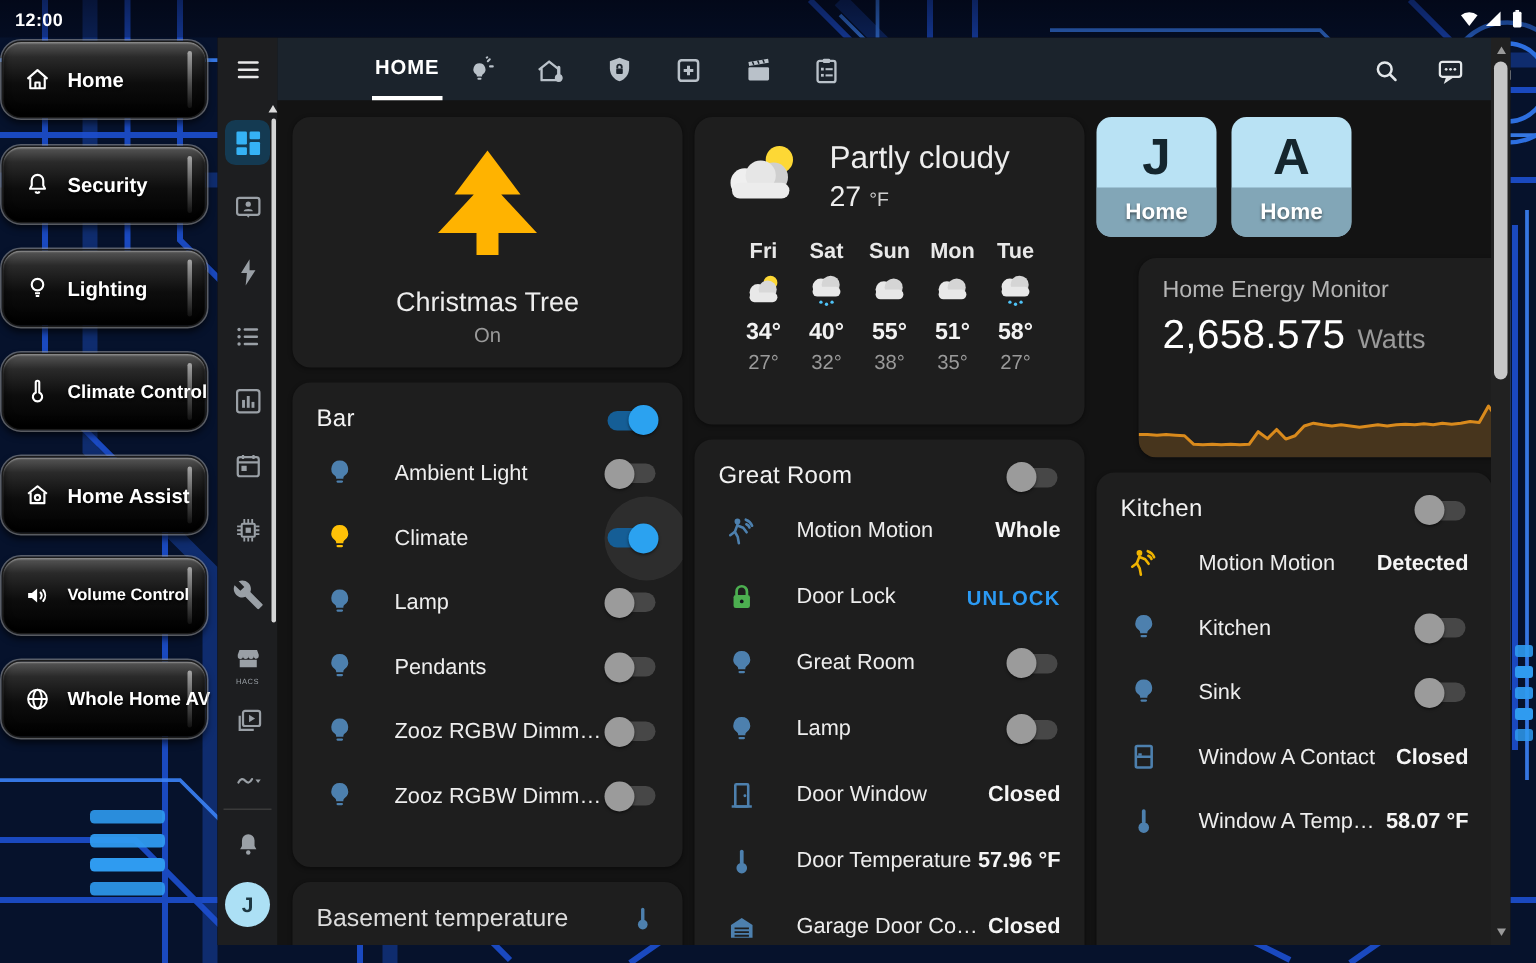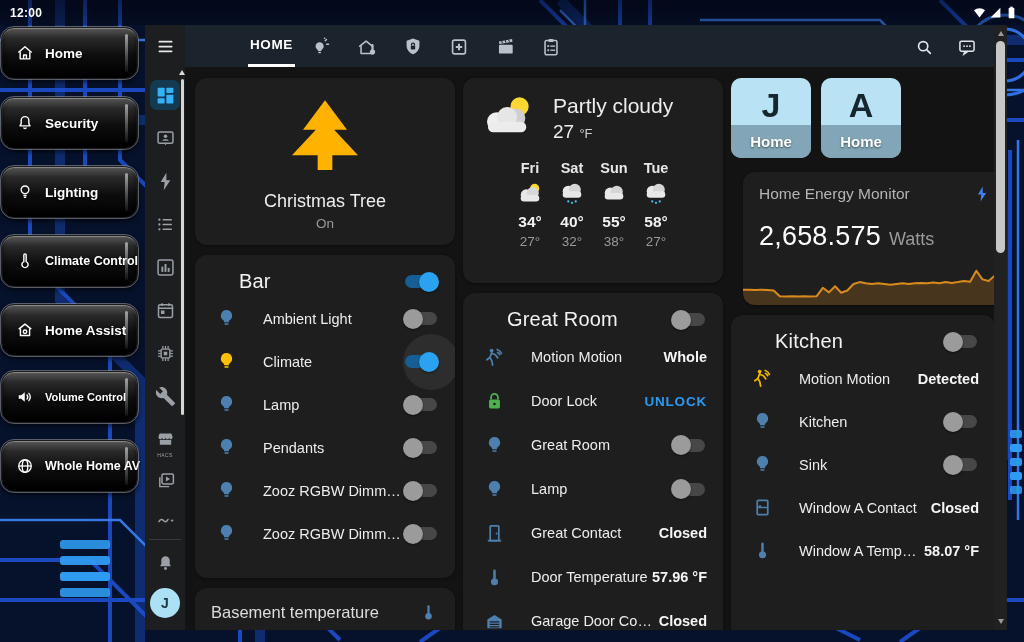--- a/index.html
+++ b/index.html
@@ -48,21 +48,21 @@
     border-bottom:3px solid #fff; padding:0 2px; cursor:pointer; }
   #tab-home span { color:#fff; font-size:13.5px; font-weight:bold; letter-spacing:.6px; }
   .tabicon { position:absolute; top:9px; width:26px; height:26px; display:flex; align-items:center; justify-content:center; cursor:pointer; }
   .tabicon svg { width:22px; height:22px; color:#b9c1c9; }
   .hact { position:absolute; top:10px; width:24px; height:24px; display:flex; align-items:center; justify-content:center; cursor:pointer; }
   .hact svg { width:20px; height:20px; color:#e3e7ea; }
   
   #content { position:absolute; left:40px; top:42px; right:13px; bottom:0; background:#131313; overflow:hidden; }
   .card { position:absolute; background:#1e1e1e; border-radius:12px; overflow:hidden; box-shadow:0 1px 3px rgba(0,0,0,.4); }
   .card-title-row { display:flex; align-items:center; padding:15px 16px 4px 16px; }
-  .card-title { color:#f2f2f2; font-size:20px; font-weight:500; flex:1; letter-spacing:.2px;margin-left:28px; }
+  .card-title { color:#f2f2f2; font-size:16px; font-weight:500; flex:1; letter-spacing:.2px; }
   .row { display:flex; align-items:center; height:43px; padding:0 16px; cursor:pointer; }
   .row .ric { width:23px; height:23px; flex:0 0 auto; margin-left:4px; }
   .row .rlabel { color:#ededed; font-size:14.5px; margin-left:25px; flex:1; white-space:nowrap; overflow:hidden; text-overflow:ellipsis; }
   .row .rvalue { color:#f5f5f5; font-size:14.5px; font-weight:600; white-space:nowrap; }
   .row .raction { color:#2b9af3; font-size:13.5px; font-weight:bold; letter-spacing:.8px; cursor:pointer; }
   .c-blue { color:#4d80ae; } .c-amber { color:#ffc107; } .c-green { color:#4caf50; } .c-gold { color:#f0b400; }
   
   .tgl { position:relative; width:36px; height:20px; flex:0 0 auto; cursor:pointer; }
   .tgl .track { position:absolute; left:2px; right:2px; top:3.5px; height:13px; border-radius:7px; background:#474747; }
   .tgl .thumb { position:absolute; top:0; left:0; width:20px; height:20px; border-radius:50%; background:#9b9b9b; box-shadow:0 1px 2px rgba(0,0,0,.5); }
@@ -88,21 +88,21 @@
   
   .badge { position:absolute; top:0; width:80px; height:80px; border-radius:10px; background:#b9e2f4; overflow:hidden; cursor:pointer; }
   .badge .bletter { position:absolute; top:8px; left:0; right:0; text-align:center; font-size:34px; font-weight:bold; color:#15262e; }
   .badge .bband { position:absolute; bottom:0; left:0; right:0; height:33px; background:rgba(112,146,163,.75);
     display:flex; align-items:center; justify-content:center; }
   .badge .bband span { color:#fff; font-size:15px; font-weight:bold; text-shadow:0 1px 2px rgba(0,0,0,.55); }
   
   #card-energy { padding:13px 16px 0 16px; }
   .etitle-row { display:flex; align-items:flex-start; }
   .etitle { color:#b5b5b5; font-size:15.5px; flex:1; }
-  .evalue-row { margin-top:18px; display:flex; align-items:baseline; gap:8px; }
+  .evalue-row { margin-top:5px; display:flex; align-items:baseline; gap:8px; }
   .evalue { color:#fff; font-size:27px; font-weight:500; letter-spacing:.2px; }
   .eunit { color:#9a9a9a; font-size:18px; }
   #energy-spark { position:absolute; left:0; right:0; bottom:0; height:46px; width:100%; display:block; }
   
   #card-basement { padding:14px 16px; }
   .btitle-row { display:flex; align-items:center; }
   .btitle { color:#dcdcdc; font-size:16.5px; flex:1; }
   
   #appscroll { position:absolute; right:0; top:0; bottom:0; width:13px; background:#212121; z-index:6; }
   #appscroll .thumb { position:absolute; left:2px; width:9px; top:16px; height:212px; border-radius:5px; background:#c7c7c7; }
@@ -768,20 +768,28 @@
           </div>
           <div class="wday">
             <span class="d">Sun</span>
             <svg width="32" height="26">
                 <use href="#w-cloud"></use>
               </svg>
             <span class="hi">55°</span>
             <span class="lo">38°</span>
           </div>
           <div class="wday">
+            <span class="d">Mon</span>
+            <svg width="32" height="26">
+                <use href="#w-cloud"></use>
+              </svg>
+            <span class="hi">51°</span>
+            <span class="lo">35°</span>
+          </div>
+          <div class="wday">
             <span class="d">Tue</span>
             <svg width="32" height="26">
                 <use href="#w-rain"></use>
               </svg>
             <span class="hi">58°</span>
             <span class="lo">27°</span>
           </div>
         </div>
       </div>
 
@@ -824,21 +832,21 @@
           <span class="rlabel">Lamp</span>
           <span class="tgl">
               <span class="track"></span>
               <span class="thumb"></span>
             </span>
         </div>
         <div class="row" style="height:44px">
           <svg class="ric c-blue">
               <use href="#i-door"></use>
             </svg>
-          <span class="rlabel">Great Contact</span>
+          <span class="rlabel">Door Window</span>
           <span class="rvalue">Closed</span>
         </div>
         <div class="row" style="height:44px">
           <svg class="ric c-blue">
               <use href="#i-thermo"></use>
             </svg>
           <span class="rlabel">Door Temperature</span>
           <span class="rvalue">57.96 °F</span>
         </div>
         <div class="row" style="height:44px">
@@ -858,21 +866,21 @@
             </div>
         </div>
         <div class="badge" style="left:90px">
           <div class="bletter">A</div>
           <div class="bband">
               <span>Home</span>
             </div>
         </div>
       </div>
 
-      <div class="card" id="card-energy" style="left:558px; top:105px; width:264px; height:133px;">
+      <div class="card" id="card-energy" style="left:574px; top:105px; width:264px; height:133px;">
         <div class="etitle-row">
           <span class="etitle">Home Energy Monitor</span>
           <svg width="18" height="18" viewBox="0 0 24 24" style="color:#3b82f6">
               <use href="#i-bolt"></use>
             </svg>
         </div>
         <div class="evalue-row">
           <span class="evalue">2,658.575</span>
           <span class="eunit">Watts</span>
         </div>

